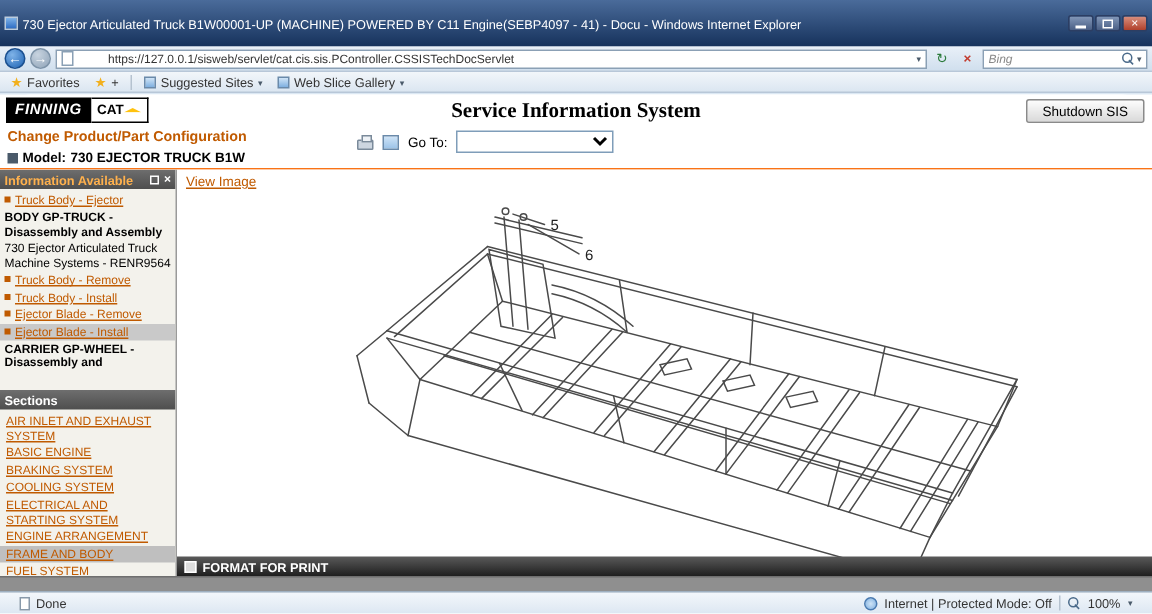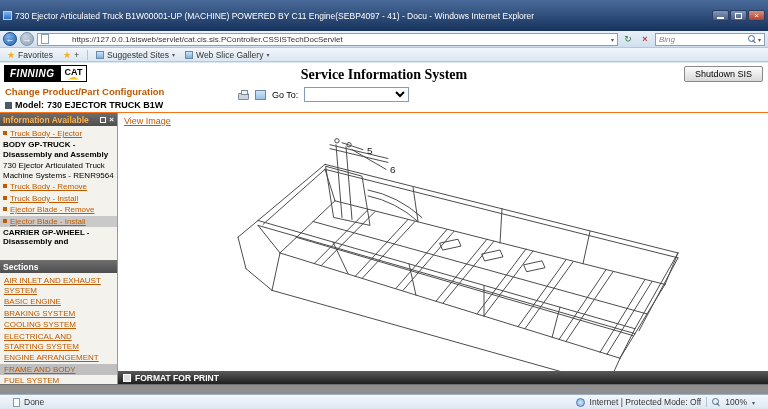--- a/index.html
+++ b/index.html
@@ -54,21 +54,21 @@
   .rss-ico { width:9px; height:9px; background:linear-gradient(#fbb040,#e07f10); border:1px solid #c06a00; border-radius:2px; }
   .printer-ico { width:11px; height:7px; position:relative; background:#cdd6e0; border:1px solid #7a8a9a; border-radius:1px; margin-top:3px; }
   .printer-ico::before { content:""; position:absolute; left:2px; top:-4px; width:5px; height:3px; background:#eef2f6; border:1px solid #7a8a9a; }
   .help-ico { width:11px; height:11px; border-radius:50%; background:#2c6cc4; color:#fff; text-align:center; line-height:11px; font-size:8px; font-weight:bold; }
 
   
   .page { position:absolute; top:63px; left:0; right:0; bottom:25px; background:#fff; display:flex; flex-direction:column;border-radius:20px; }
   .page-header { height:23px; position:relative; background:#fff; flex:none; }
   .logo { position:absolute; left:4px; top:2px; display:flex; align-items:stretch; height:17px; }
   .logo-finning { background:#000; color:#fff; font-style:italic; font-weight:bold; font-size:10px; padding:0 6px; letter-spacing:0.5px; display:flex; align-items:center; }
-  .logo-cat { background:#fff; border:1px solid #000; border-left:none; color:#000; font-weight:bold; font-size:9px; padding:0 4px; display:flex; flex-direction:column; align-items:center; justify-content:center; line-height:1; }
+  .logo-cat { background:#fff; border:1px solid #000; border-left:none; color:#000; font-weight:bold; font-size:9px; padding:0 4px; display:flex; flex-direction:row; align-items:center; justify-content:center; line-height:1; }
   .cat-tri { width:12px; height:3px; background:#ffc20e; clip-path:polygon(0 100%, 50% 0, 100% 100%); }
   .page-title { position:absolute; left:0; right:0; top:4px; text-align:center; font-family:"Liberation Serif", serif; font-weight:bold; font-size:14px; color:#000; }
   .shutdown-btn { position:absolute; right:5px; top:3px; height:16px; padding:0 10px; font-size:9px; font-family:inherit; background:linear-gradient(#fdfdfd,#d9d9d9); border:1px solid #8a8a8a; border-radius:2px; }
 
   .page-sub { height:26px; position:relative; font-size:9px; flex:none; }
   .change-link { position:absolute; left:5px; top:0; color:#c05a00; font-weight:bold; font-size:9.5px; cursor:pointer; }
   .model-line { position:absolute; left:5px; bottom:2px; display:flex; align-items:center; gap:3px; }
   .model-icon { width:7px; height:7px; background:#4a5a6a; display:inline-block; }
   .model-label { font-weight:bold; color:#000; }
   .model-value { color:#000; font-weight:bold; }

